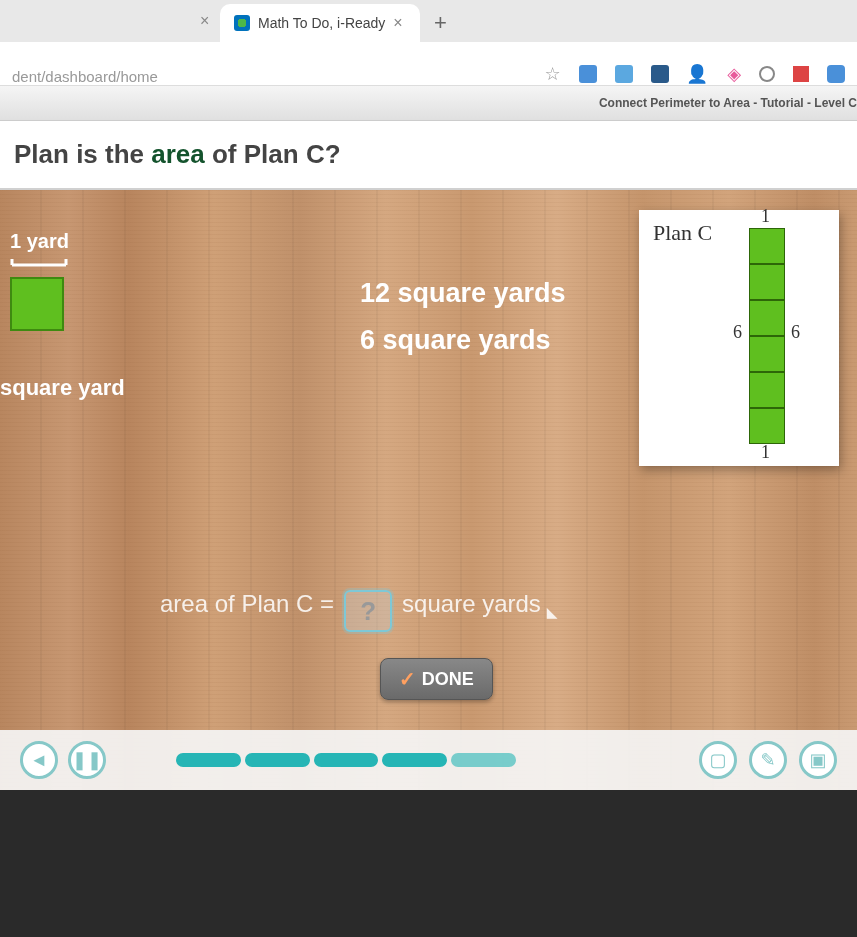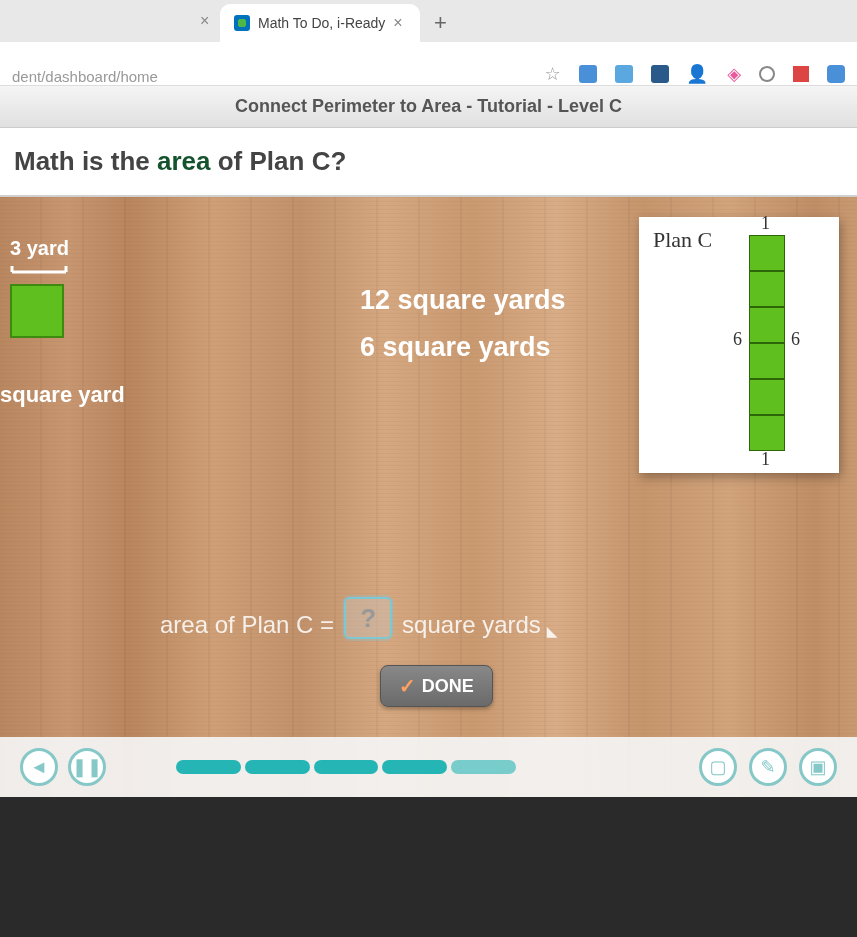--- a/index.html
+++ b/index.html
@@ -6,37 +6,37 @@
 body{width:857px;background:#2a2a2a}
 .browser-top{height:42px;background:#e8e8e8;display:flex;align-items:flex-end;padding-left:220px}
 .tab{background:#fff;border-radius:10px 10px 0 0;height:38px;display:flex;align-items:center;padding:12px 14px;gap:8px;font-size:14px;color:#444;position:relative;min-width:200px}
 .tab .favicon{width:16px;height:16px;border-radius:3px;display:inline-block}
 .tab .close{color:#888;font-size:16px}
 .newtab{color:#666;font-size:22px;padding:0 14px 6px}
 .addr{height:44px;background:#fff;display:flex;align-items:flex-end;padding:0 12px;border-bottom:1px solid #ddd}
 .url{color:#999;font-size:15px;flex:1}
 .addr-icons{display:flex;gap:18px;align-items:center;color:#999;font-size:18px}
 .addr-icons span{display:inline-block}
-.breadcrumb{background:linear-gradient(#f5f5f5,#e0e0e0);text-align:center;padding:10px 0;font-size:18px;font-weight:bold;color:#555;border-bottom:1px solid #ccc}
+.breadcrumb{background:linear-gradient(#f5f5f5,#e0e0e0);text-align:right;padding:10px 0;font-size:12px;font-weight:bold;color:#555;border-bottom:1px solid #ccc}
 .question{background:#fff;padding:18px 14px;font-size:26px;font-weight:bold;color:#444;border-bottom:2px solid #d0d0d0}
 .question .hl{color:#14532d}
 .board{height:600px;position:relative;background:linear-gradient(90deg,#b8865f 0%,#c79772 8%,#b8855e 15%,#cfa077 25%,#c0916b 35%,#d5a881 45%,#c99970 55%,#d8ac86 65%,#c5956c 75%,#d2a47c 85%,#bf8e66 95%,#c99a72 100%);background-size:100% 100%}
 .board::before{content:"";position:absolute;inset:0;background:repeating-linear-gradient(90deg,transparent 0,transparent 40px,rgba(0,0,0,.04) 40px,rgba(0,0,0,.04) 42px),repeating-linear-gradient(0deg,transparent 0,transparent 3px,rgba(120,70,30,.06) 3px,rgba(120,70,30,.06) 4px)}
 .legend{position:absolute;left:10px;top:40px;color:#fff;font-size:20px;font-weight:bold}
 .bracket{margin-top:4px;margin-bottom:4px}
 .bracket svg{display:block}
 .sq{width:54px;height:54px;background:#5fbf1f;border:2px solid #3e8a10}
 .sqlbl{position:absolute;left:0;top:185px;color:#fff;font-size:22px;font-weight:bold}
 .opts{position:absolute;left:360px;top:88px;color:#fff;font-size:27px;font-weight:bold;display:flex;flex-direction:column;gap:16px}
 .plan{position:absolute;right:18px;top:20px;width:200px;height:256px;background:#fff;box-shadow:2px 4px 10px rgba(0,0,0,.3);padding:10px}
 .plan-title{font-family:'Comic Sans MS',cursive;font-size:22px;color:#333;position:absolute;left:14px;top:10px}
 .plan-grid{position:absolute;left:110px;top:18px;width:36px}
 .cell{width:36px;height:36px;background:#5fbf1f;border:1px solid #2d6608}
 .dim{font-family:'Comic Sans MS',cursive;font-size:18px;color:#333;position:absolute}
-.eq{position:absolute;left:160px;top:400px;color:rgba(255,255,255,.85);font-size:24px;display:flex;align-items:flex-end;gap:10px}
+.eq{position:absolute;left:160px;top:400px;color:rgba(255,255,255,.85);font-size:24px;display:flex;align-items:flex-start;gap:10px}
 .inp{width:48px;height:42px;background:rgba(200,200,200,.35);border:2px solid #7ec8d6;border-radius:6px;text-align:center;font-size:26px;font-weight:bold;color:#999;display:flex;align-items:center;justify-content:center;box-shadow:0 0 0 2px rgba(126,200,214,.3)}
 .done{position:absolute;left:380px;top:468px;background:linear-gradient(#888,#6a6a6a);border:1px solid #555;border-radius:8px;padding:8px 18px;color:#fff;font-size:18px;font-weight:bold;display:flex;align-items:center;gap:6px;box-shadow:0 2px 4px rgba(0,0,0,.3)}
 .check{color:#ffa060;font-size:20px}
 .bottombar{position:absolute;left:0;right:0;bottom:0;height:60px;background:rgba(245,245,245,.92);display:flex;align-items:center;padding:0 20px;gap:10px}
 .circ{width:38px;height:38px;border-radius:50%;background:#fff;border:3px solid #86c8c8;display:flex;align-items:center;justify-content:center;color:#86c8c8;font-size:18px}
 .prog{flex:0 0 340px;height:14px;display:flex;gap:4px;margin-left:60px}
 .seg{flex:1;border-radius:7px}
 .seg.done{background:#26b5b5;position:static;padding:0;box-shadow:none;border:none}
 .seg.cur{background:#26b5b5;opacity:.6}
 .rgroup{margin-left:auto;display:flex;gap:12px}
@@ -66,27 +66,27 @@
     <span style="color:#e85a9b">◈</span>
     <span style="width:16px;height:16px;border:2px solid #888;border-radius:50%"></span>
     <span style="width:16px;height:16px;background:#d44"></span>
     <span style="width:18px;height:18px;background:#4a90d9;border-radius:4px"></span>
   </div>
 </div>
 
 <div class="breadcrumb">Connect Perimeter to Area - Tutorial - Level C</div>
 
 <div class="question">
-  <span>Math is the </span><span class="hl">area</span><span> of Plan C?</span>
+  <span>Plan is the </span><span class="hl">area</span><span> of Plan C?</span>
 </div>
 
 <div class="board">
 
   <div class="legend">
-    <div>3 yard</div>
+    <div>1 yard</div>
     <div class="bracket">
       <svg width="58" height="16">
           <path d="M2 2 v6 M2 8 h54 M56 2 v6" stroke="#fff" stroke-width="3" fill="none"></path>
         </svg>
     </div>
     <div class="sq"></div>
   </div>
   <div class="sqlbl">square yard</div>
 
   <div class="opts">

